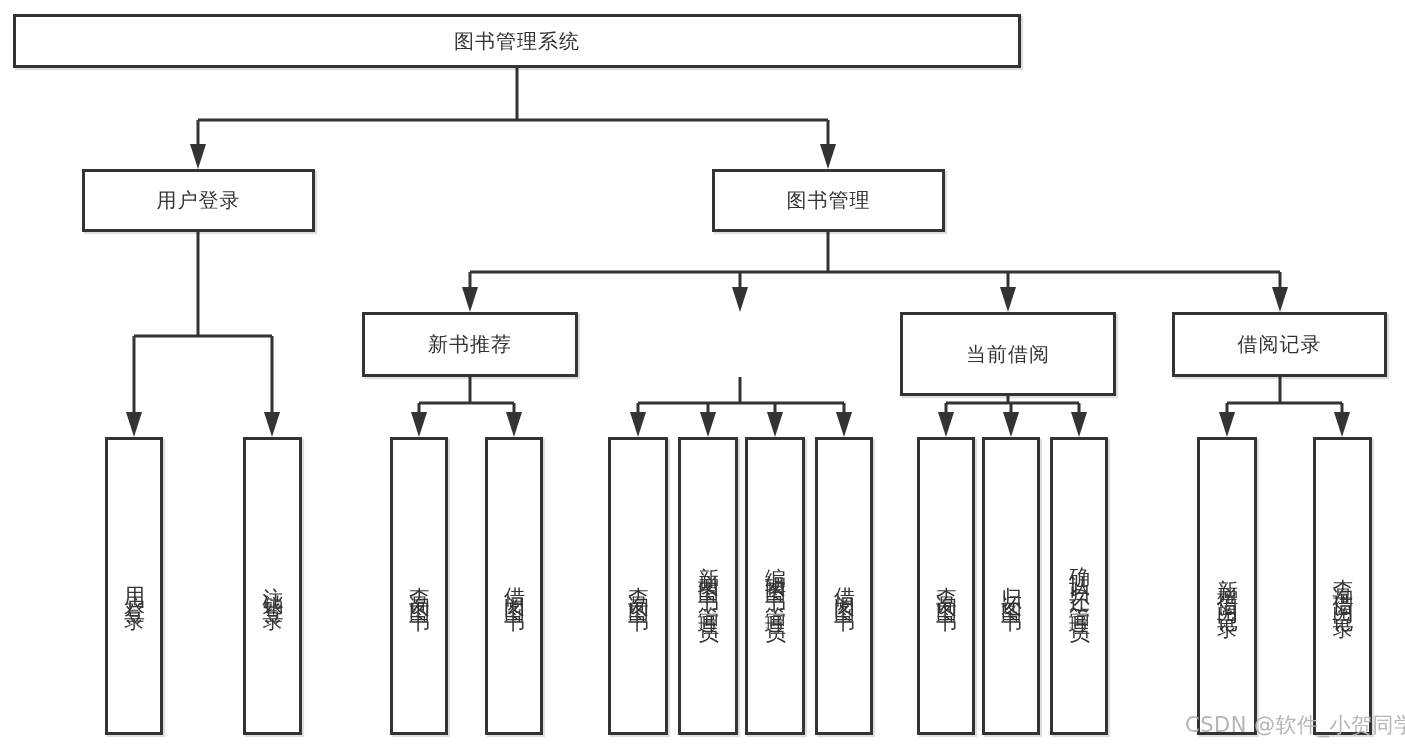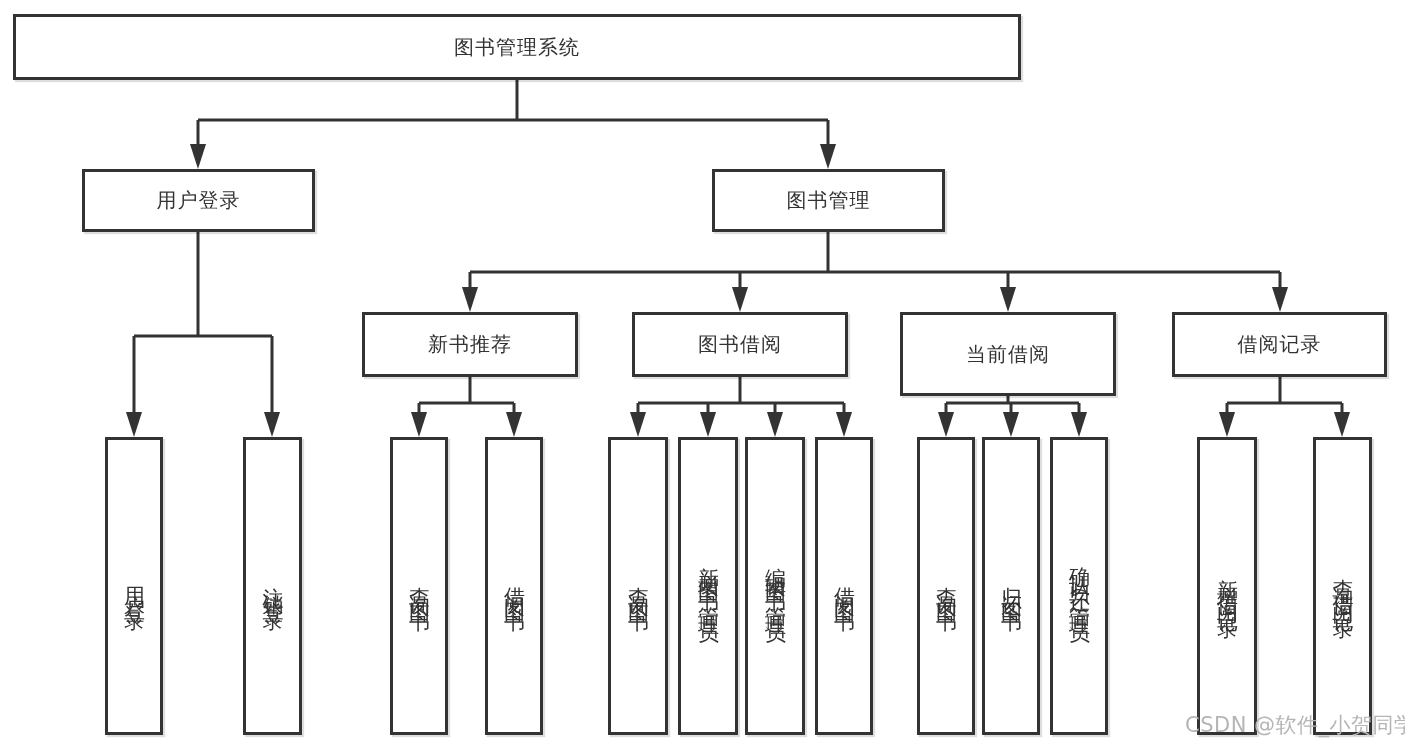--- a/index.html
+++ b/index.html
@@ -133,27 +133,26 @@
     <g>
       <line x1="1280" y1="377" x2="1280" y2="404"></line>
       <line x1="1227" y1="403" x2="1342" y2="403"></line>
       <line x1="1227" y1="403" x2="1227" y2="414"></line>
       <polygon points="1219,412 1235,412 1227,437"></polygon>
       <line x1="1342" y1="403" x2="1342" y2="414"></line>
       <polygon points="1334,412 1350,412 1342,437"></polygon>
     </g>
   </svg>
 
-  <div class="node" style="left:13px; top:14px; width:1008px; height:66px;">图书管理系统</div>
+  <div class="node" style="left:13px; top:14px; width:1008px; height:54px;">图书管理系统</div>
 
   <div class="node" style="left:82px; top:169px; width:233px; height:63px;">用户登录</div>
   <div class="node" style="left:362px; top:312px; width:216px; height:65px;">新书推荐</div>
 
   <div class="node" style="left:712px; top:169px; width:233px; height:63px;">图书管理</div>
-  <div class="node" style="left:632px; top:312px; width:216px; height:65px;">图书借阅</div>
   <div class="node" style="left:900px; top:312px; width:216px; height:84px;">当前借阅</div>
   <div class="node" style="left:1172px; top:312px; width:215px; height:65px;">借阅记录</div>
 
   <div class="node leaf" style="left:105px; top:437px; width:58px; height:298px;">
       <span>用户登录</span>
     </div>
   <div class="node leaf" style="left:243px; top:437px; width:59px; height:298px;">
       <span>注销登录</span>
     </div>
 

